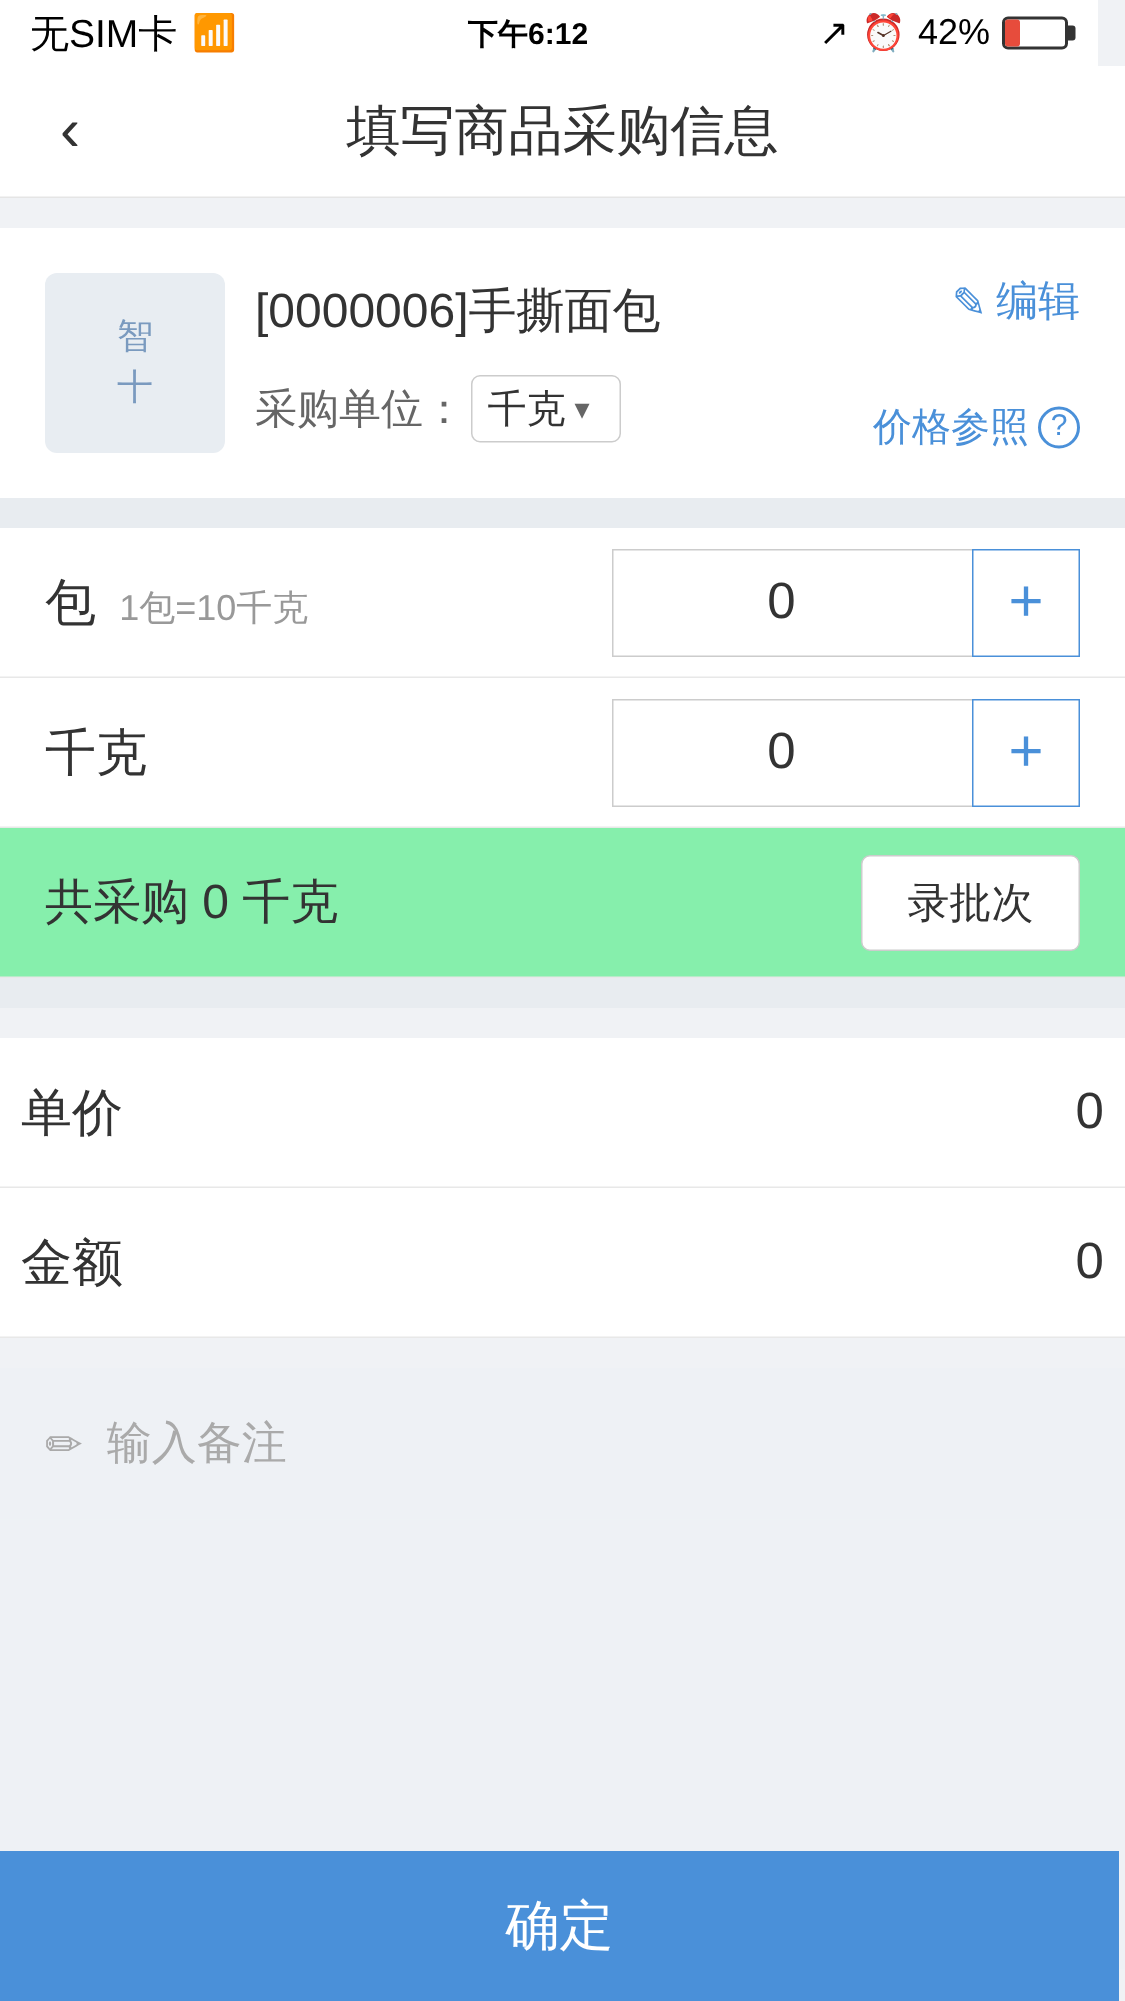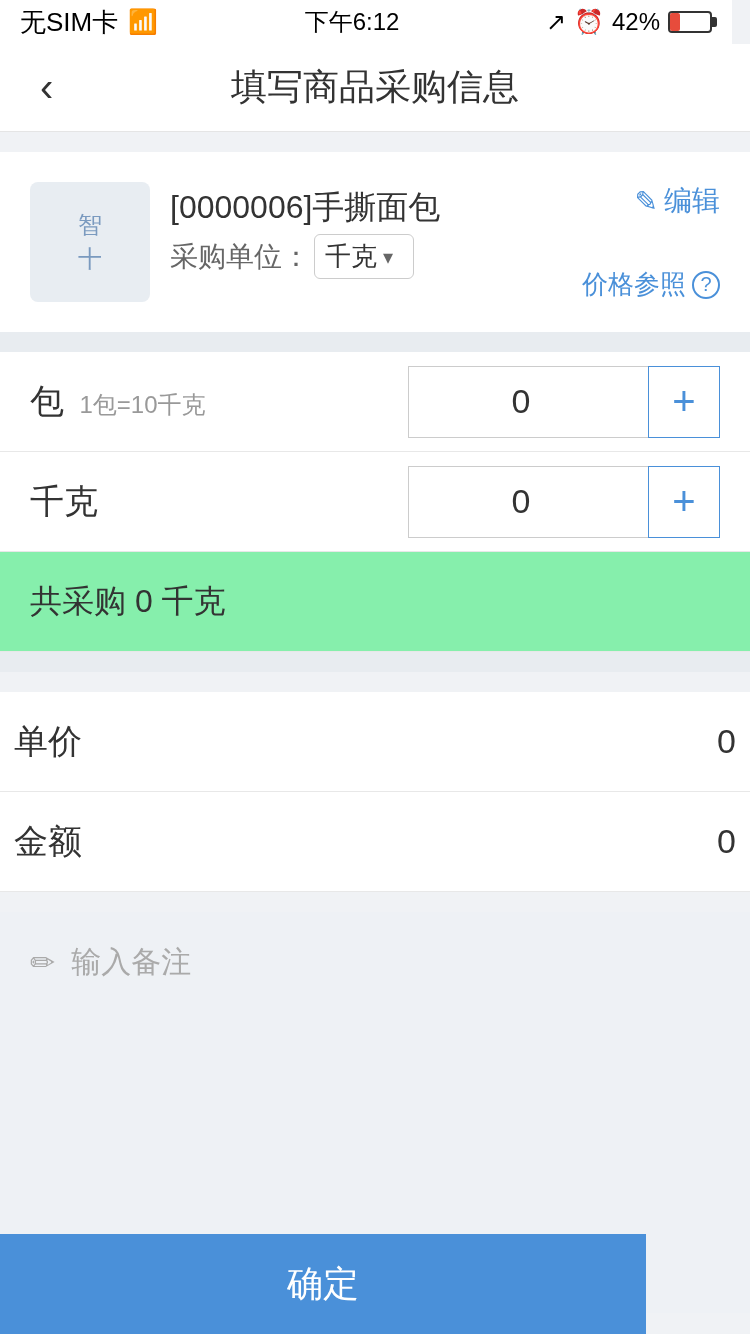--- a/index.html
+++ b/index.html
@@ -19,21 +19,21 @@
       height: 44px;
       background: #fff;
       display: flex;
       align-items: center;
       justify-content: space-between;
       padding: 0 20px;
       font-size: 26px;
       color: #000;
     }
     .status-left { display: flex; align-items: center; gap: 10px; }
-    .status-center { font-weight: 400; font-size: 24px; }
+    .status-center { font-weight: 700; font-size: 20px; }
     .status-right { display: flex; align-items: center; gap: 8px; font-size: 24px; }
     .battery-icon {
       width: 44px;
       height: 22px;
       border: 2px solid #333;
       border-radius: 4px;
       position: relative;
       display: inline-flex;
       align-items: center;
     }
@@ -107,21 +107,21 @@
       text-align: center;
       line-height: 1.4;
     }
     .product-info {
       flex: 1;
       padding-top: 4px;
     }
     .product-name {
       font-size: 32px;
       color: #333;
-      margin-bottom: 4px;
+      margin-bottom: 20px;
     }
     .product-unit-row {
       display: flex;
       align-items: center;
       gap: 4px;
     }
     .product-unit-label {
       font-size: 28px;
       color: #666;
     }
@@ -302,21 +302,21 @@
     .content-spacer {
       height: 300px;
       background: #eef1f5;
     }
 
     
     .confirm-btn {
       position: fixed;
       bottom: 0;
       left: 0;
-      width: 646px;
+      width: 746px;
       height: 100px;
       background: #4a90d9;
       color: #fff;
       font-size: 36px;
       border: none;
       cursor: pointer;
       display: flex;
       align-items: center;
       justify-content: center;
     }
@@ -398,20 +398,21 @@
     <div class="input-row-label">千克</div>
     <div class="number-input-wrapper">
       <input class="number-input" type="number" value="0" style="">
       <button class="plus-btn">+</button>
     </div>
   </div>
 </div>
 
 <div class="summary-row">
   <span class="summary-text">共采购 0 千克</span>
+  <button class="record-batch-btn">录批次</button>
 </div>
 
 <div class="section-divider"></div>
 
 <div class="price-section">
   <div class="price-row">
     <span class="price-label">单价</span>
     <span class="price-value">0</span>
   </div>
   <div class="price-row">

